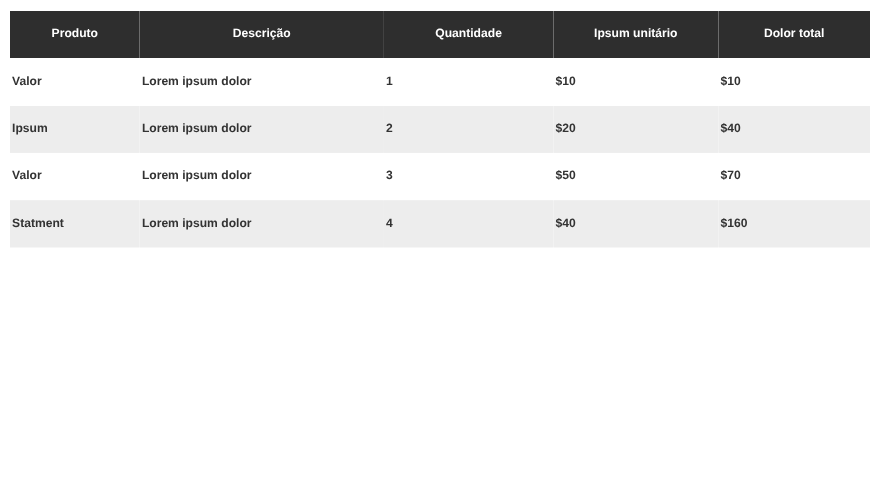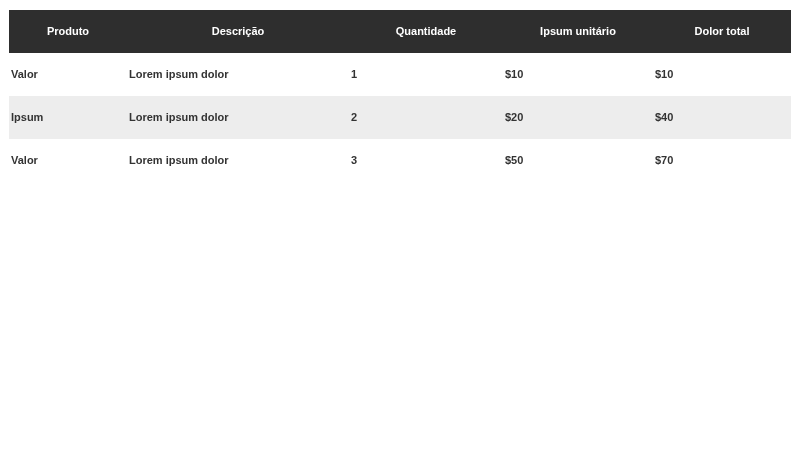--- a/index.html
+++ b/index.html
@@ -93,15 +93,22 @@
         <td>$20</td>
         <td>$40</td>
       </tr>
       <tr class="even">
         <td>Valor</td>
         <td>Lorem ipsum dolor</td>
         <td>3</td>
         <td>$50</td>
         <td>$70</td>
       </tr>
+      <tr class="odd">
+        <td>Statment</td>
+        <td>Lorem ipsum dolor</td>
+        <td>4</td>
+        <td>$40</td>
+        <td>$160</td>
+      </tr>
     </tbody>
   </table>
 </div>
 
 </body></html>

